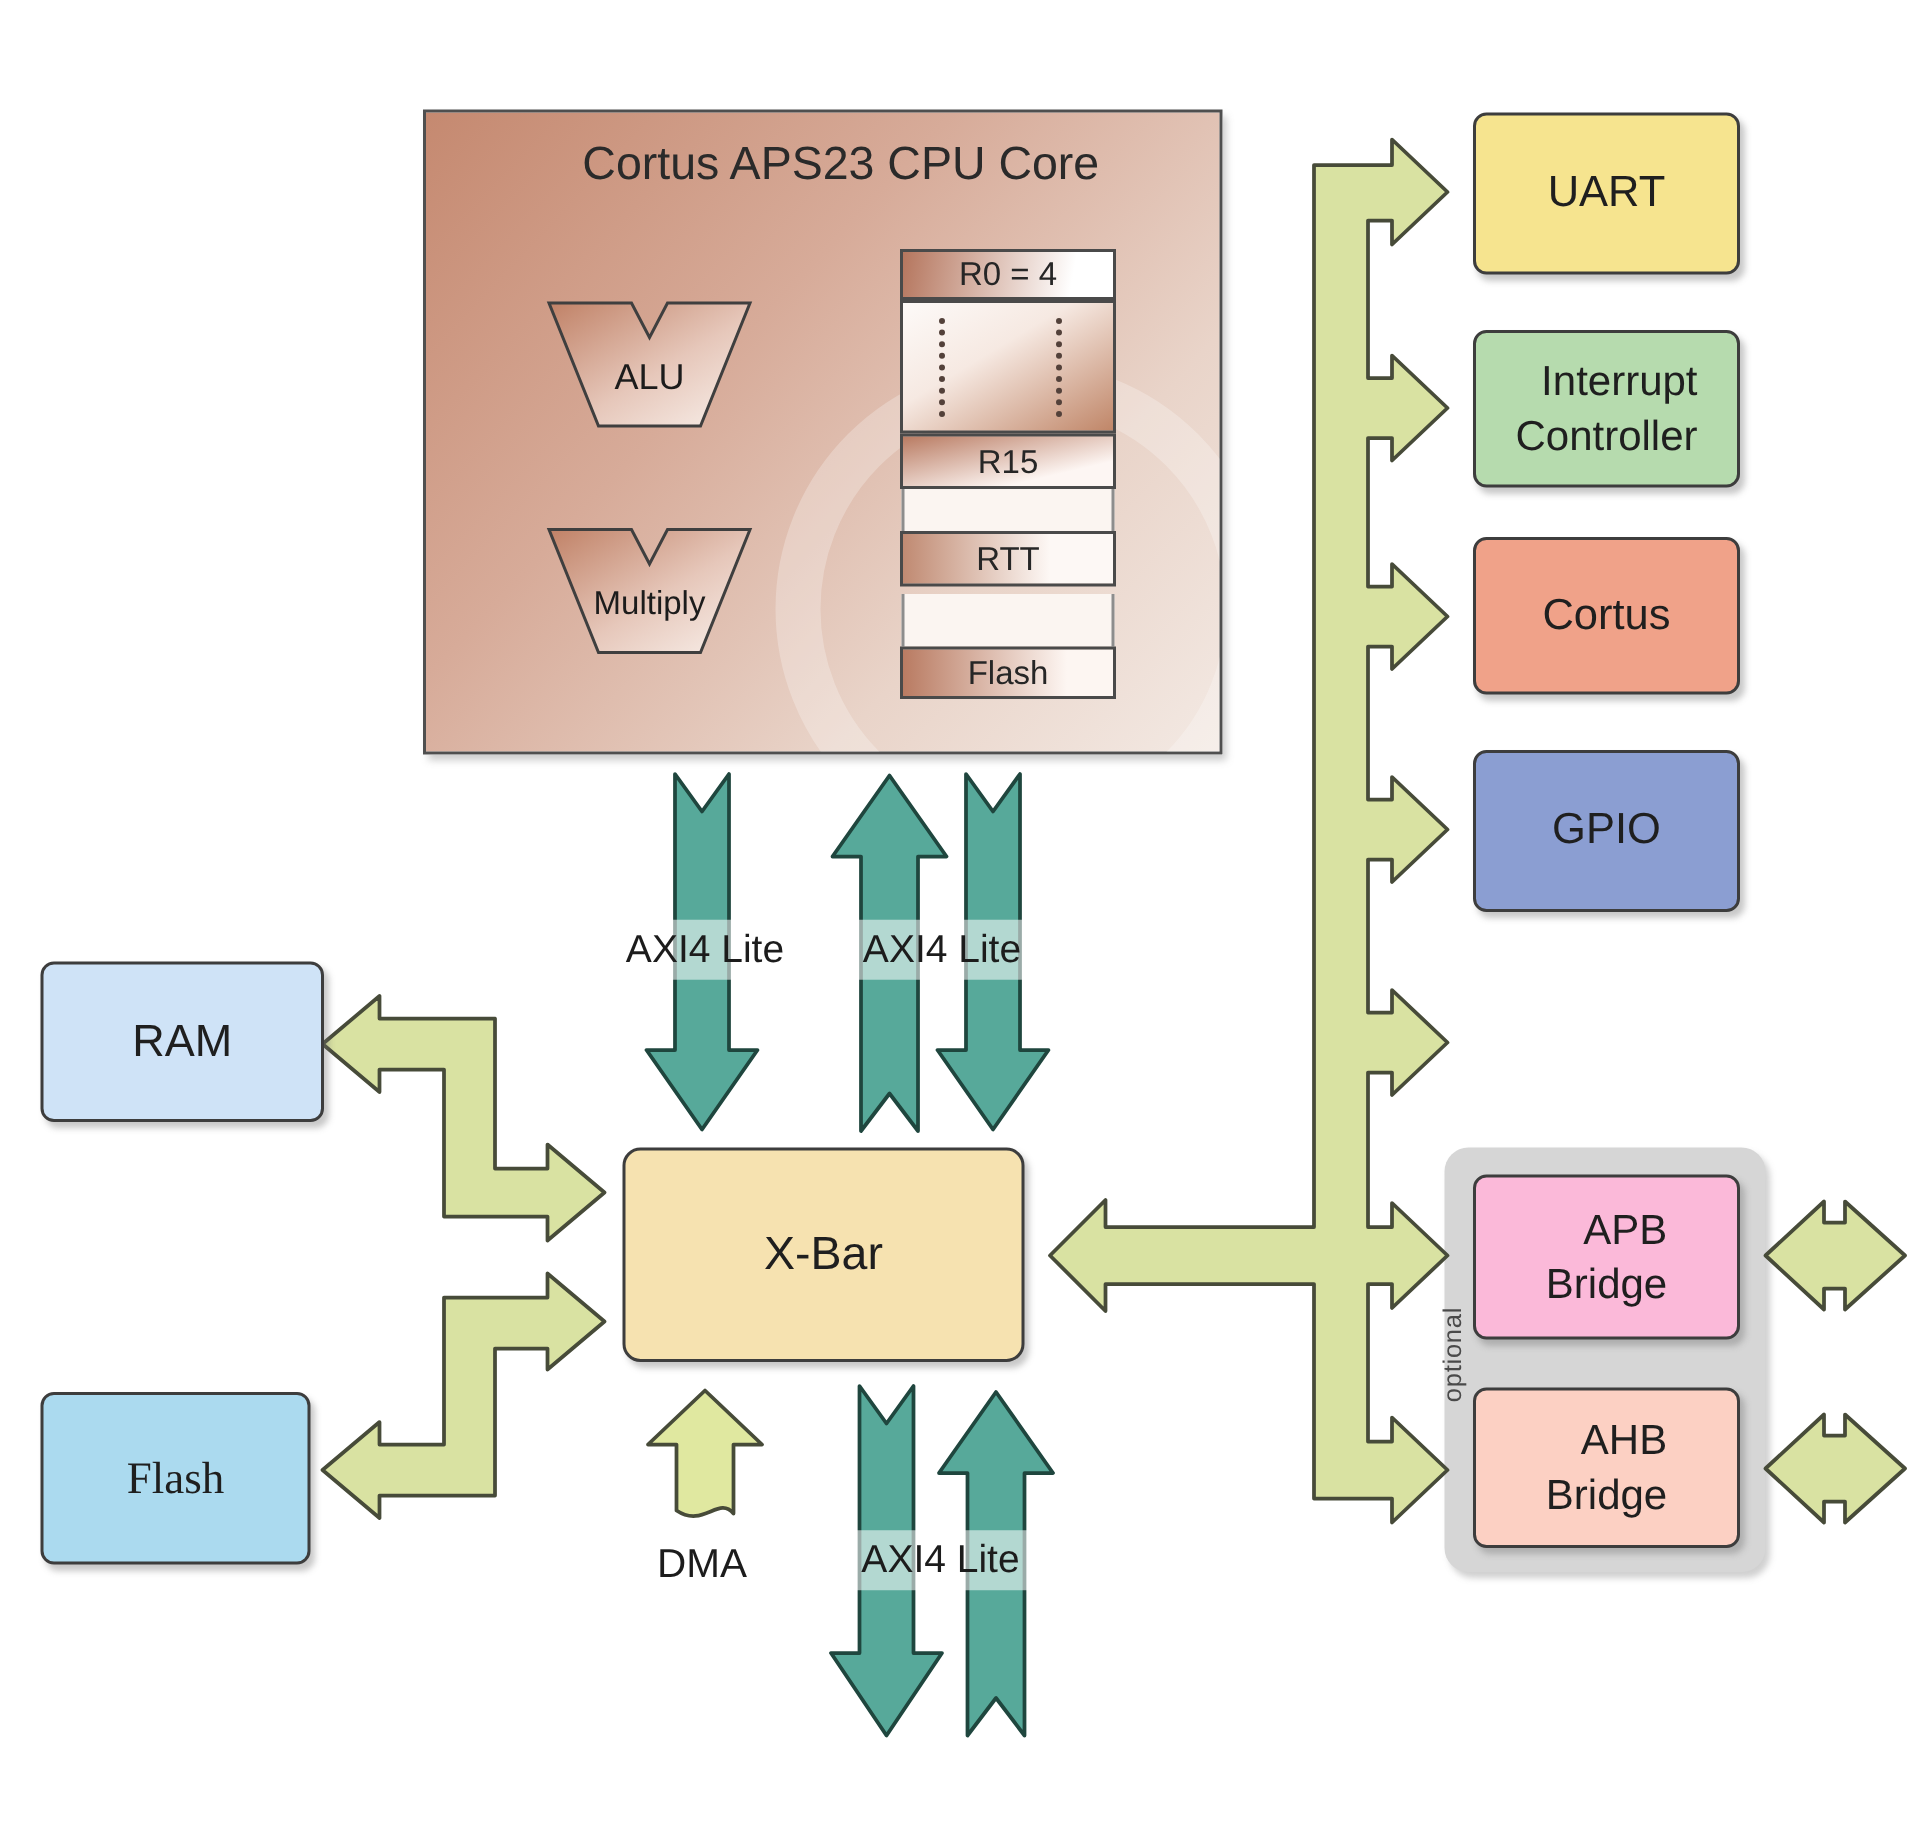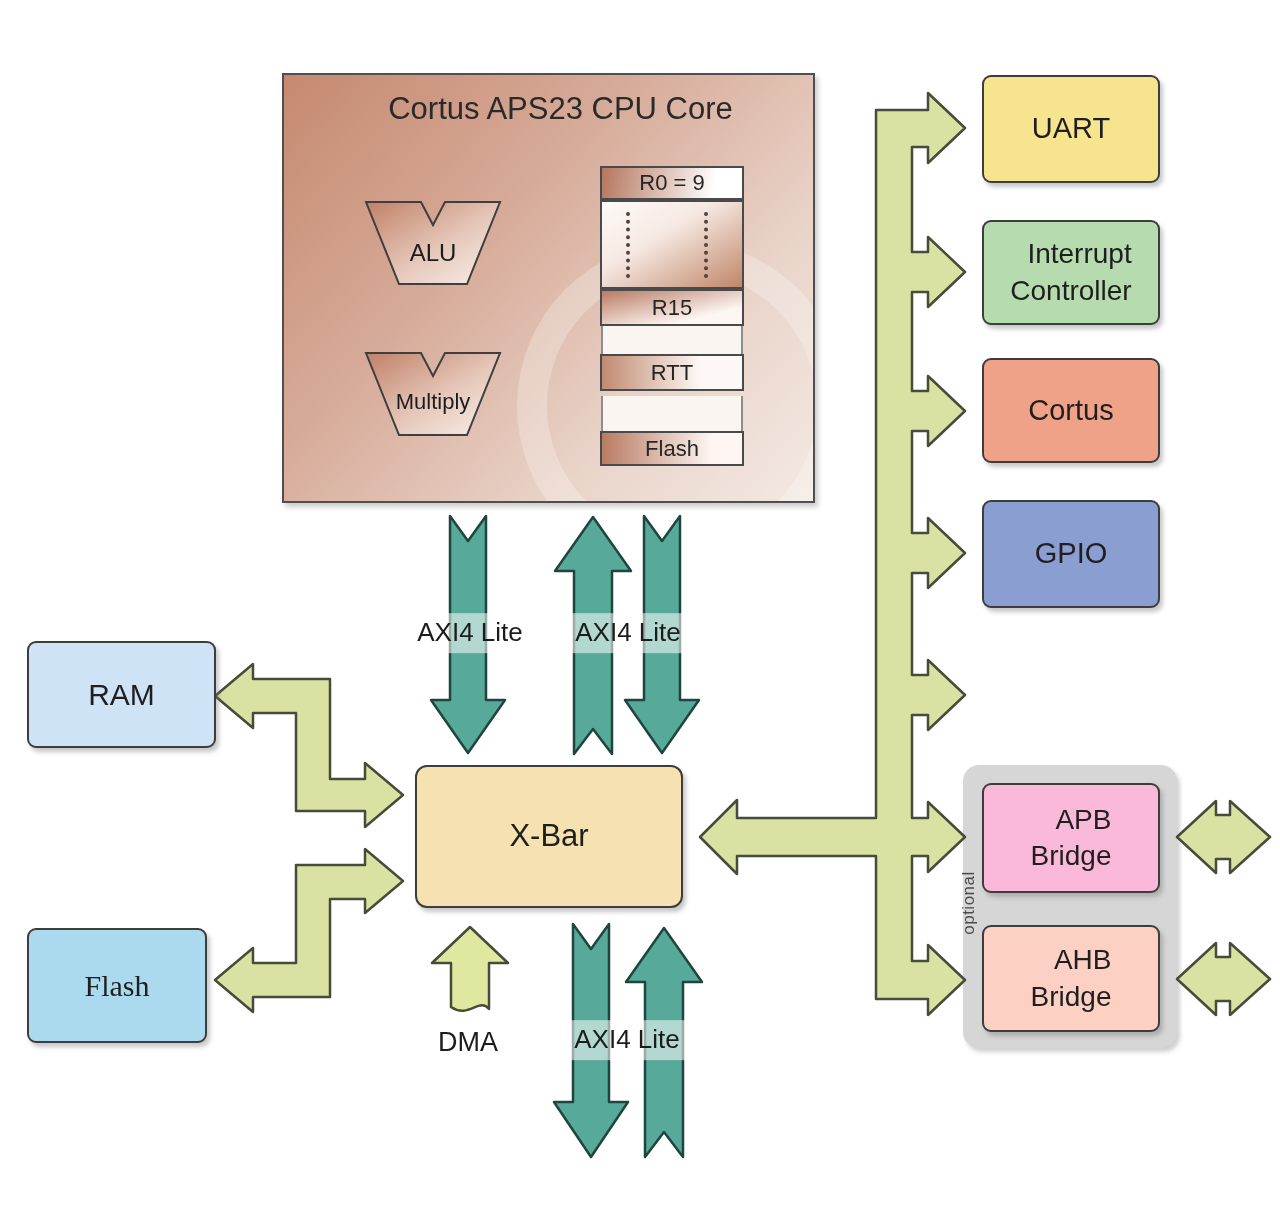--- a/index.html
+++ b/index.html
@@ -91,21 +91,21 @@
 
     <path class="olive" d="M470,927 L508,963 L489,963 L489,1009 C479,997 469,1019 451,1007 L451,963 L432,963 Z" style="fill: rgb(224, 232, 160);"></path>
 
     <path class="trap" d="M366,202 L421,202 L433,225 L445,202 L500,202 L467,284 L399,284 Z"></path>
     <path class="trap" d="M366,353 L421,353 L433,376 L445,353 L500,353 L467,435 L399,435 Z"></path>
   </svg>
 
   <div class="lbl" style="left:433px;top:253px;font-size:24px;">ALU</div>
   <div class="lbl" style="left:433px;top:402px;font-size:22px;">Multiply</div>
 
-  <div class="reg" style="top:166px;height:34px;background:linear-gradient(100deg,#b5765e,#ffffff 80%);">R0 = 9</div>
+  <div class="reg" style="top:166px;height:34px;background:linear-gradient(100deg,#b5765e,#ffffff 80%);">R0 = 4</div>
   <div class="reg" style="top:200px;height:89px;background:linear-gradient(to top left,#c08668 0%,#f6e9e2 60%,#fdfaf8 100%);">
     <div class="dotcol" style="left:24px;"></div>
     <div class="dotcol" style="left:102px;"></div>
   </div>
   <div class="reg" style="top:289px;height:37px;background:linear-gradient(to bottom right,#b97b62,#fdf6f3 75%);">R15</div>
   <div class="reg-gap" style="top:326px;height:33px;"></div>
   <div class="reg" style="top:354px;height:37px;background:linear-gradient(to right,#c08a72,#fdf8f5 70%);">RTT</div>
   <div class="reg-gap" style="top:396px;height:35px;"></div>
   <div class="reg" style="top:431px;height:35px;background:linear-gradient(to right,#b97b62 0%,#fdf6f2 78%);">Flash</div>
 

